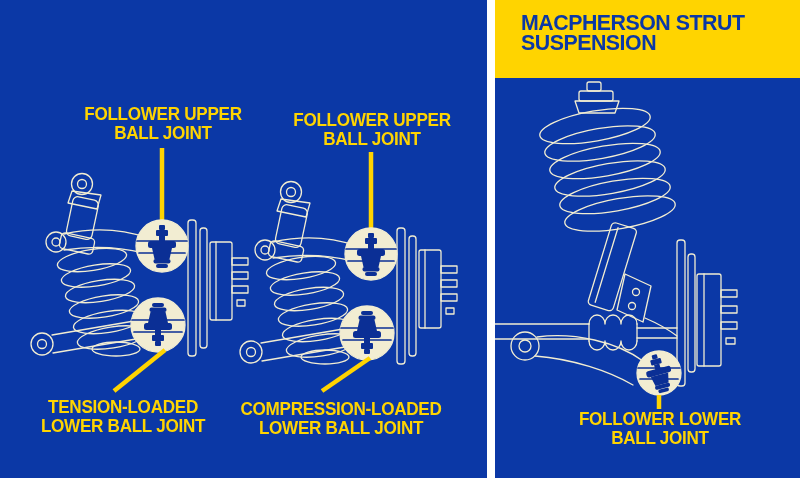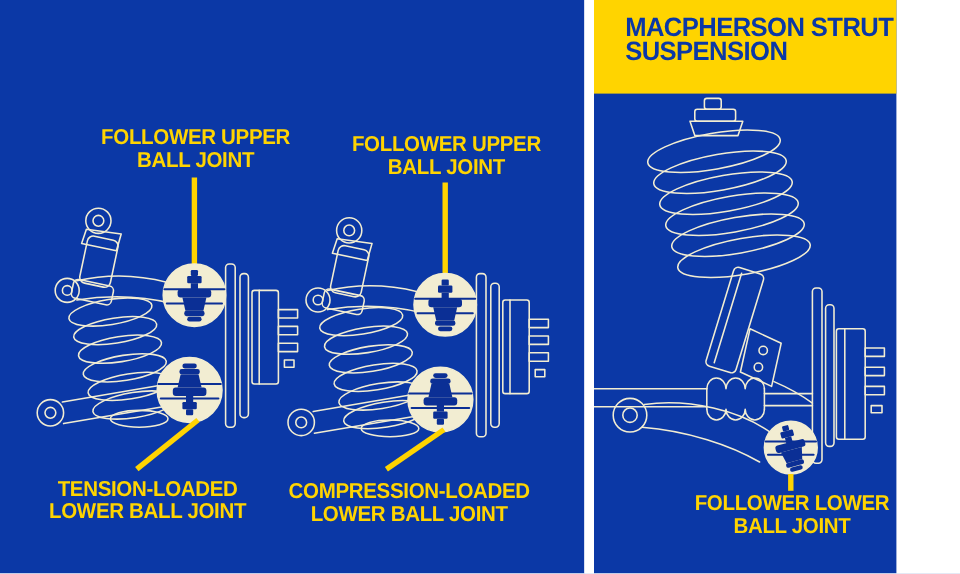--- a/index.html
+++ b/index.html
@@ -5,21 +5,21 @@
   * { margin:0; padding:0; box-sizing:border-box; }
   html,body { background:#ffffff; }
   body { font-family:"Liberation Sans","DejaVu Sans",sans-serif; }
 
   .stage {
     position:relative; width:800px; height:478px;
     background:var(--white,#ffffff); overflow:hidden;
   }
   .panel { position:absolute; top:0; height:478px; background:var(--blue,#0B38A6); }
   .panel-left  { left:0; width:487px; }
-  .panel-right { left:495px; width:252px; }
+  .panel-right { left:495px; width:305px; }
   .divider { position:absolute; left:487px; top:0; width:8px; height:478px; background:var(--white,#ffffff); }
 
   .header { position:absolute; left:0; top:0; width:100%; height:78px; background:var(--yellow,#FFD400); }
   .title {
     position:absolute; color:var(--blue,#0B38A6); font-weight:bold;
     letter-spacing:-0.5px; transform:scaleX(0.92); transform-origin:left top; white-space:nowrap;
   }
   .title-left  { left:27px; top:23px; font-size:25px; }
   .title-right { left:26px; top:13px; font-size:22px; line-height:20px; transform:scaleX(0.97); }
 

